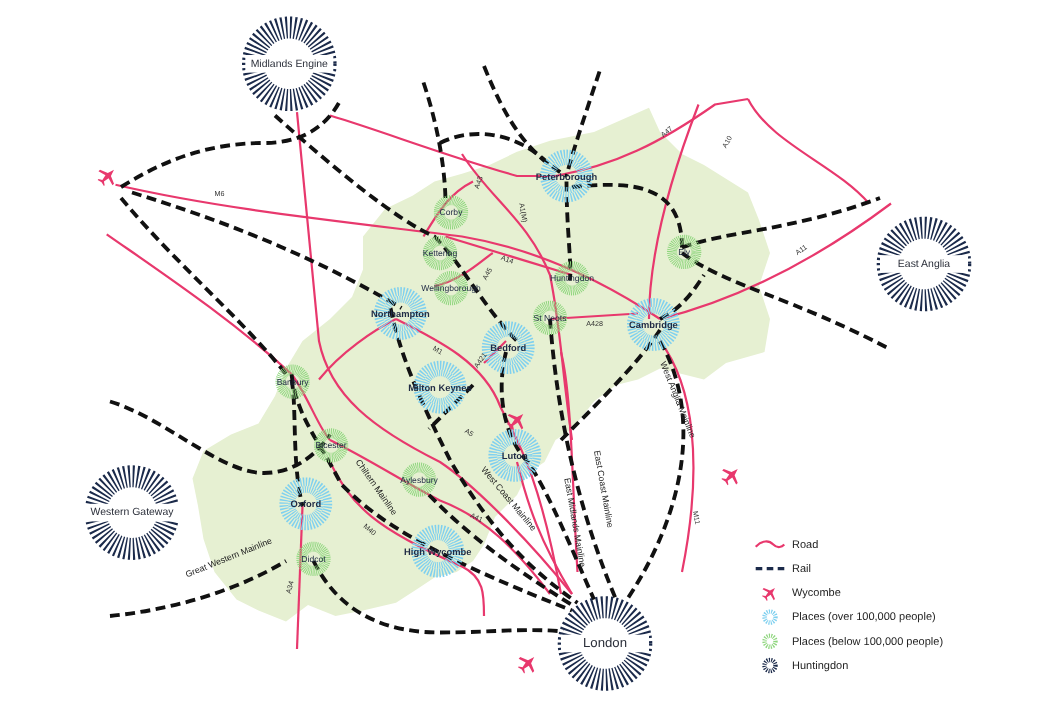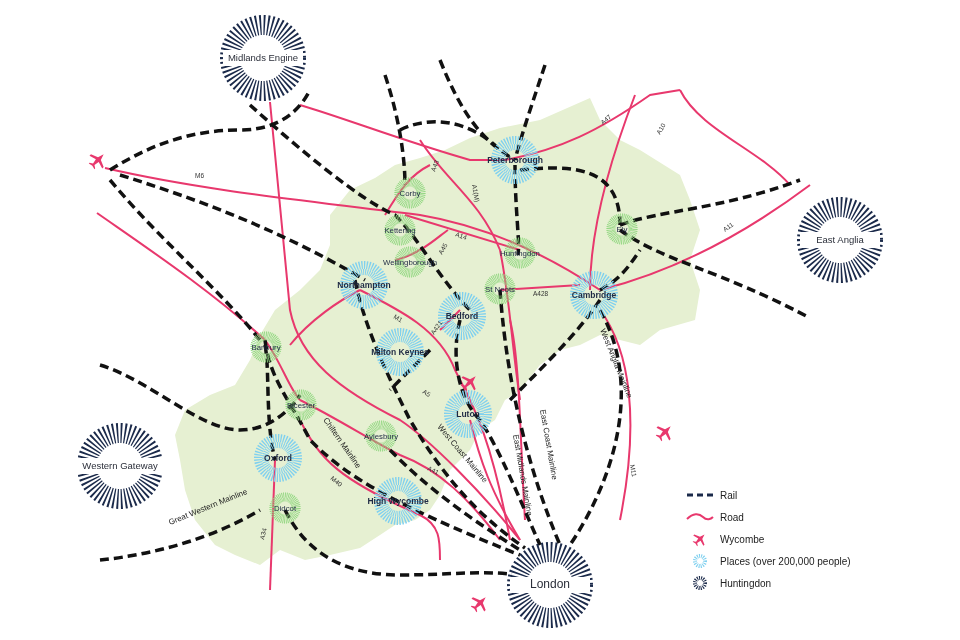--- a/index.html
+++ b/index.html
@@ -226,48 +226,56 @@
     <text class="line-lbl" x="513" y="435" transform="rotate(80 513 435)">East Midlands Mainline</text>
     <text class="line-lbl" x="540" y="410" transform="rotate(80 540 410)">East Coast Mainline</text>
     <text class="line-lbl" x="600" y="330" transform="rotate(68 600 330)">West Anglia Mainline</text>
   </g>
 </svg>
 
 <div id="legend">
   <div class="leg-row">
     <span class="leg-sym">
         <svg width="30" height="10">
+          <path d="M2,7 C8,1 14,1 18,5 C22,9 26,7 28,5" stroke="#e8386d" stroke-width="2" fill="none"></path>
+        </svg>
+      </span>
+    <span>Road</span>
+  </div>
+  <div class="leg-row">
+    <span class="leg-sym">
+        <svg width="30" height="10">
           <line x1="2" y1="5" x2="28" y2="5" stroke="#1b2a4a" stroke-width="3" stroke-dasharray="6 4"></line>
         </svg>
       </span>
     <span>Rail</span>
-  </div>
-  <div class="leg-row">
-    <span class="leg-sym">
-        <svg width="30" height="10">
-          <path d="M2,7 C8,1 14,1 18,5 C22,9 26,7 28,5" stroke="#e8386d" stroke-width="2" fill="none"></path>
-        </svg>
-      </span>
-    <span>Road</span>
   </div>
   <div class="leg-row">
     <span class="leg-sym">
         <svg width="20" height="20">
           <use href="#plane" transform="translate(10,10) rotate(45) scale(0.8)"></use>
         </svg>
       </span>
     <span>Wycombe</span>
   </div>
   <div class="leg-row">
     <span class="leg-sym">
         <svg width="16" height="16">
           <circle cx="8" cy="8" r="5" fill="none" stroke="#7fd0ef" stroke-width="4" stroke-dasharray="1 1"></circle>
         </svg>
       </span>
-    <span>Places (over 200,000 people)</span>
+    <span>Places (over 100,000 people)</span>
+  </div>
+  <div class="leg-row">
+    <span class="leg-sym">
+        <svg width="16" height="16">
+          <circle cx="8" cy="8" r="5" fill="none" stroke="#8fd67e" stroke-width="4" stroke-dasharray="1 1"></circle>
+        </svg>
+      </span>
+    <span>Places (below 100,000 people)</span>
   </div>
   <div class="leg-row">
     <span class="leg-sym">
         <svg width="16" height="16">
           <circle cx="8" cy="8" r="5" fill="none" stroke="#1b2a4a" stroke-width="4" stroke-dasharray="1 1"></circle>
         </svg>
       </span>
     <span>Huntingdon</span>
   </div>
 </div>

